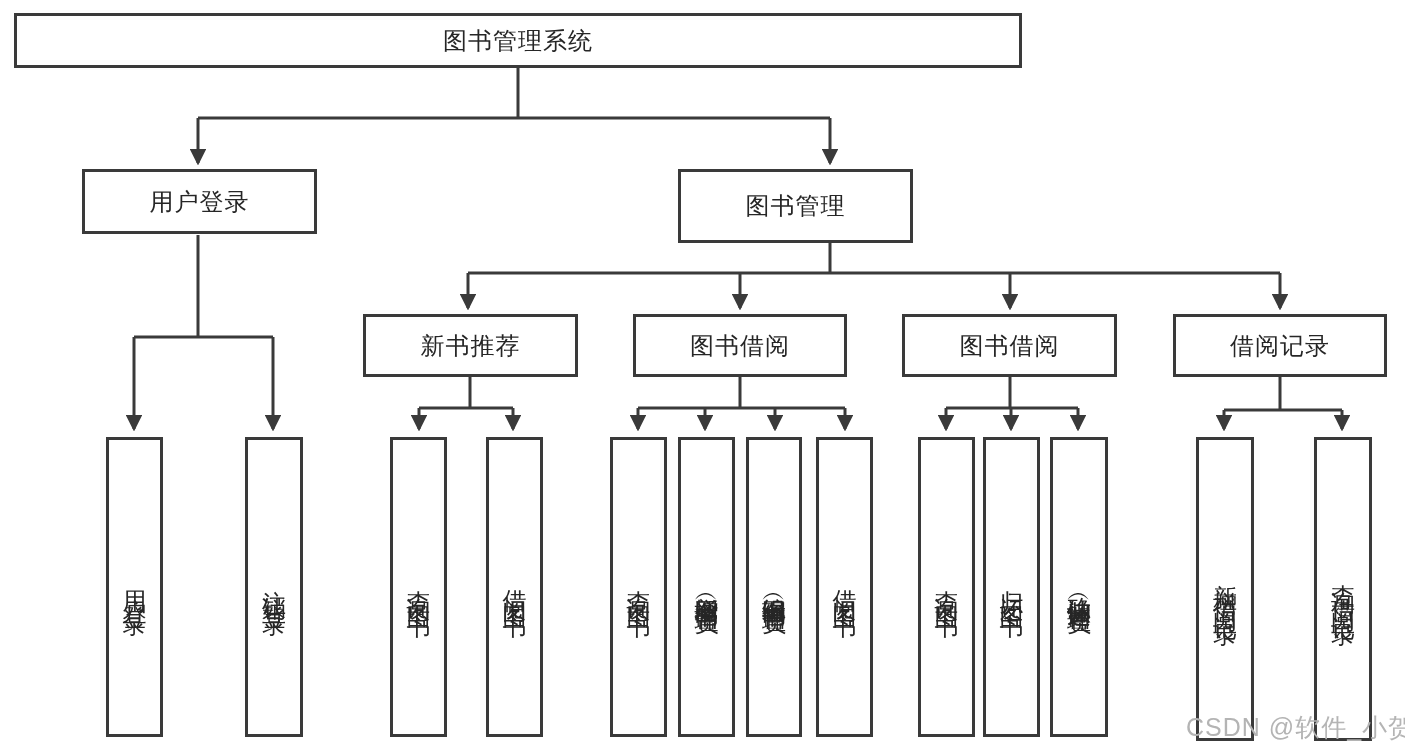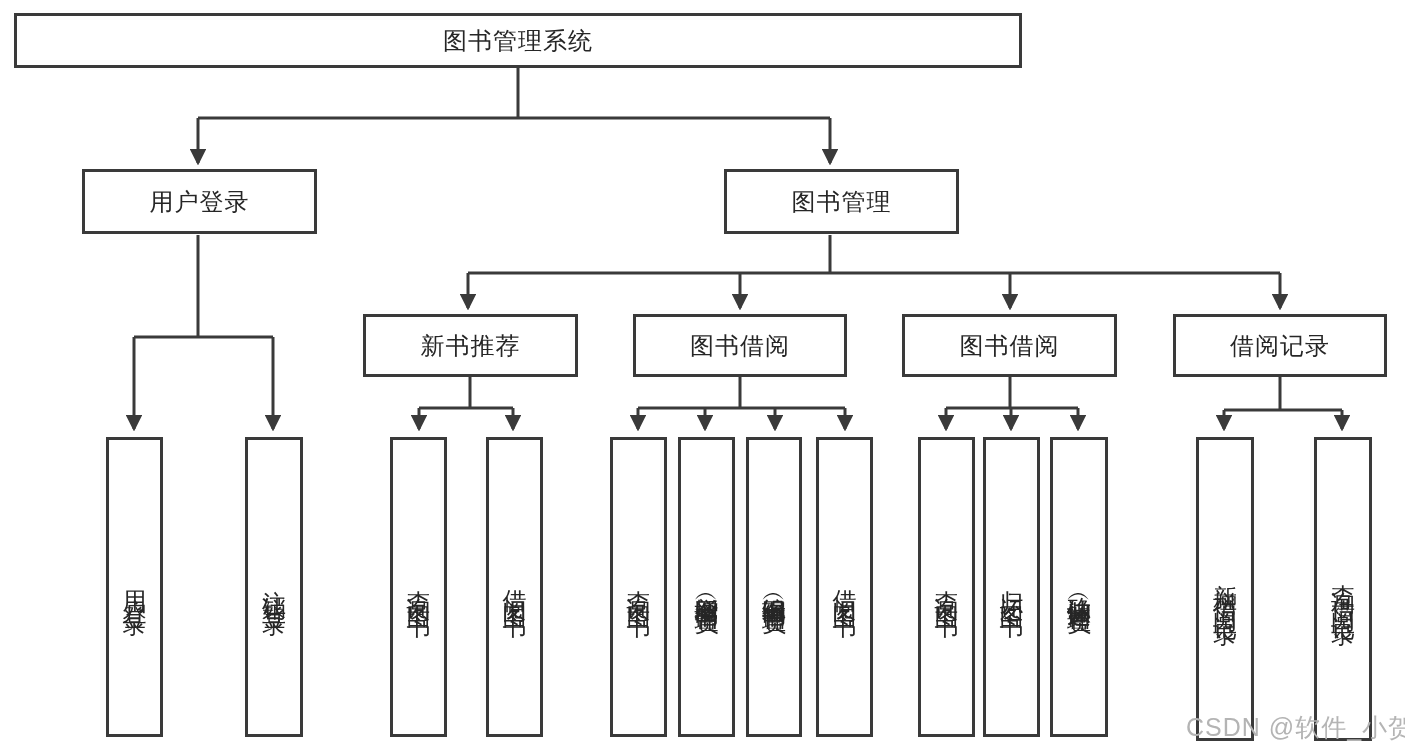--- a/index.html
+++ b/index.html
@@ -68,21 +68,21 @@
       <path d="M1011,408 V429" marker-end="url(#arw)"></path>
       <path d="M1078,408 V429" marker-end="url(#arw)"></path>
       <path d="M1224,410 V429" marker-end="url(#arw)"></path>
       <path d="M1342,410 V429" marker-end="url(#arw)"></path>
     </g>
   </svg>
 
   <div class="box" style="left:14px;top:13px;width:1008px;height:55px">图书管理系统</div>
 
   <div class="box" style="left:82px;top:169px;width:235px;height:65px">用户登录</div>
-  <div class="box" style="left:724px;top:169px;width:235px;height:65px">图书管理</div>
+  <div class="box" style="left:678px;top:169px;width:235px;height:74px">图书管理</div>
 
   <div class="box" style="left:633px;top:314px;width:214px;height:63px">图书借阅</div>
   <div class="box" style="left:363px;top:314px;width:215px;height:63px">新书推荐</div>
   <div class="box" style="left:902px;top:314px;width:215px;height:63px">图书借阅</div>
   <div class="box" style="left:1173px;top:314px;width:214px;height:63px">借阅记录</div>
 
   <div class="box v" style="left:106px;top:437px;width:57px;height:300px">用户登录</div>
   <div class="box v" style="left:245px;top:437px;width:58px;height:300px">注销登录</div>
 
   <div class="box v" style="left:390px;top:437px;width:57px;height:300px">查询图书</div>

